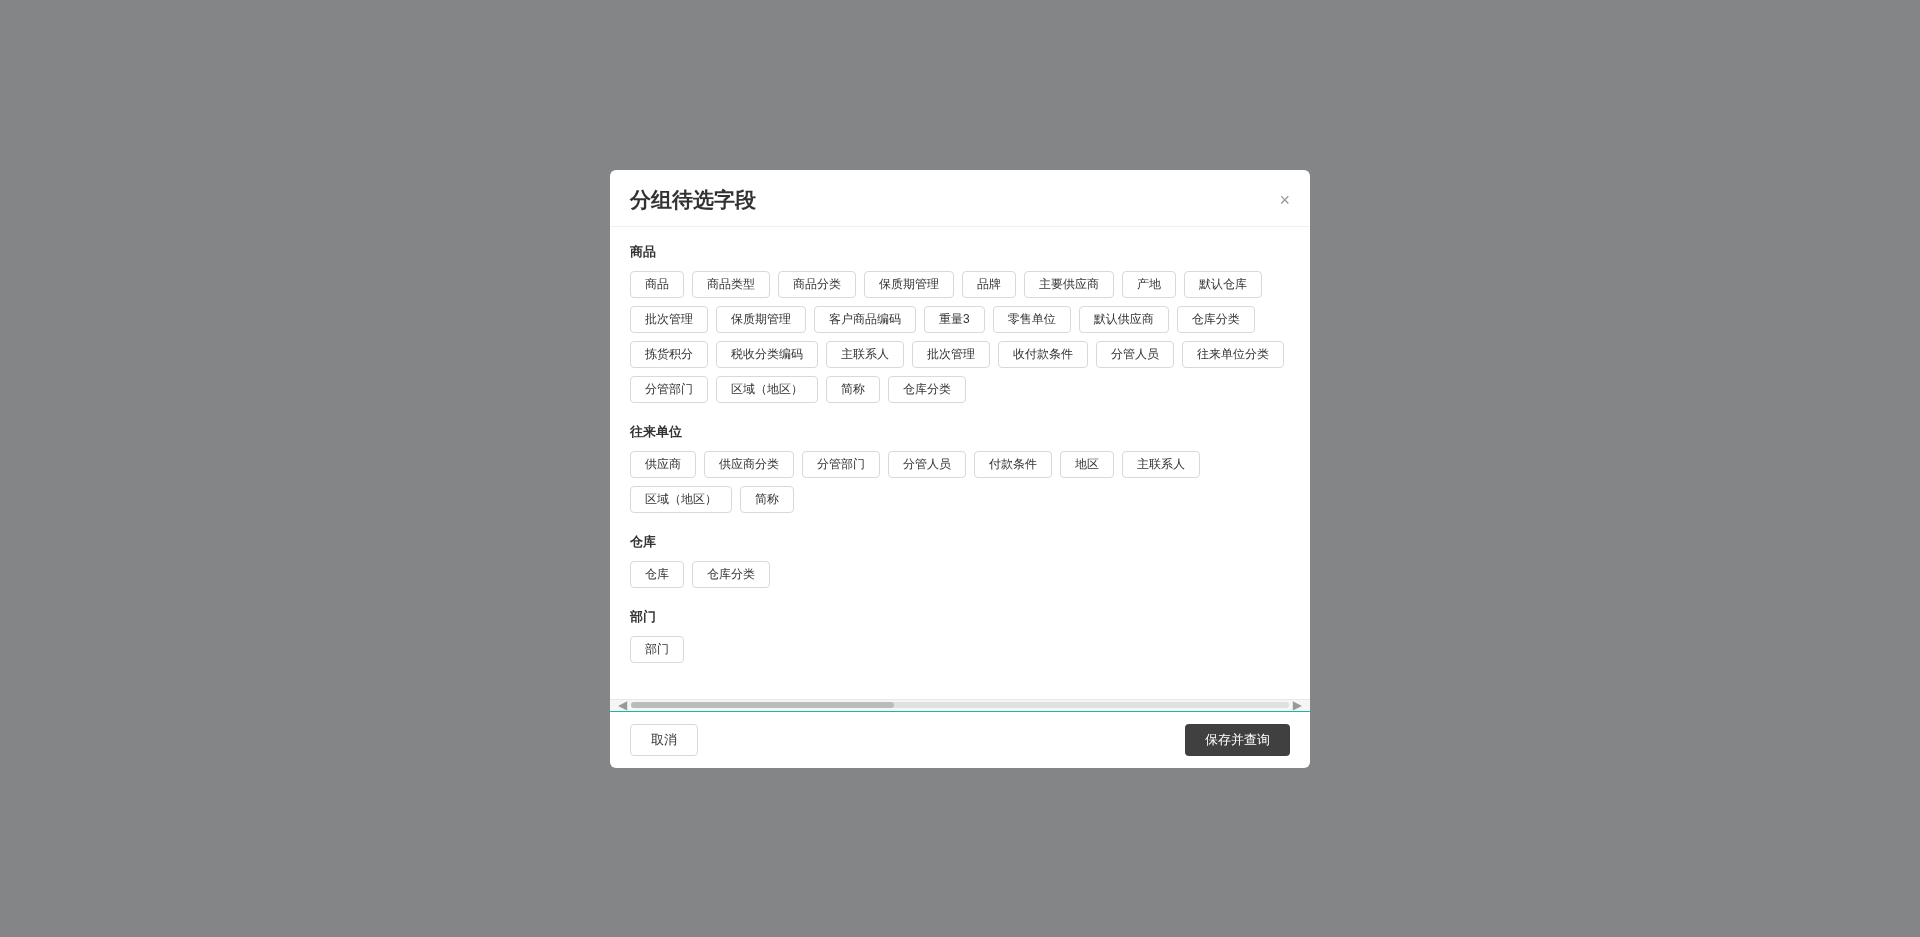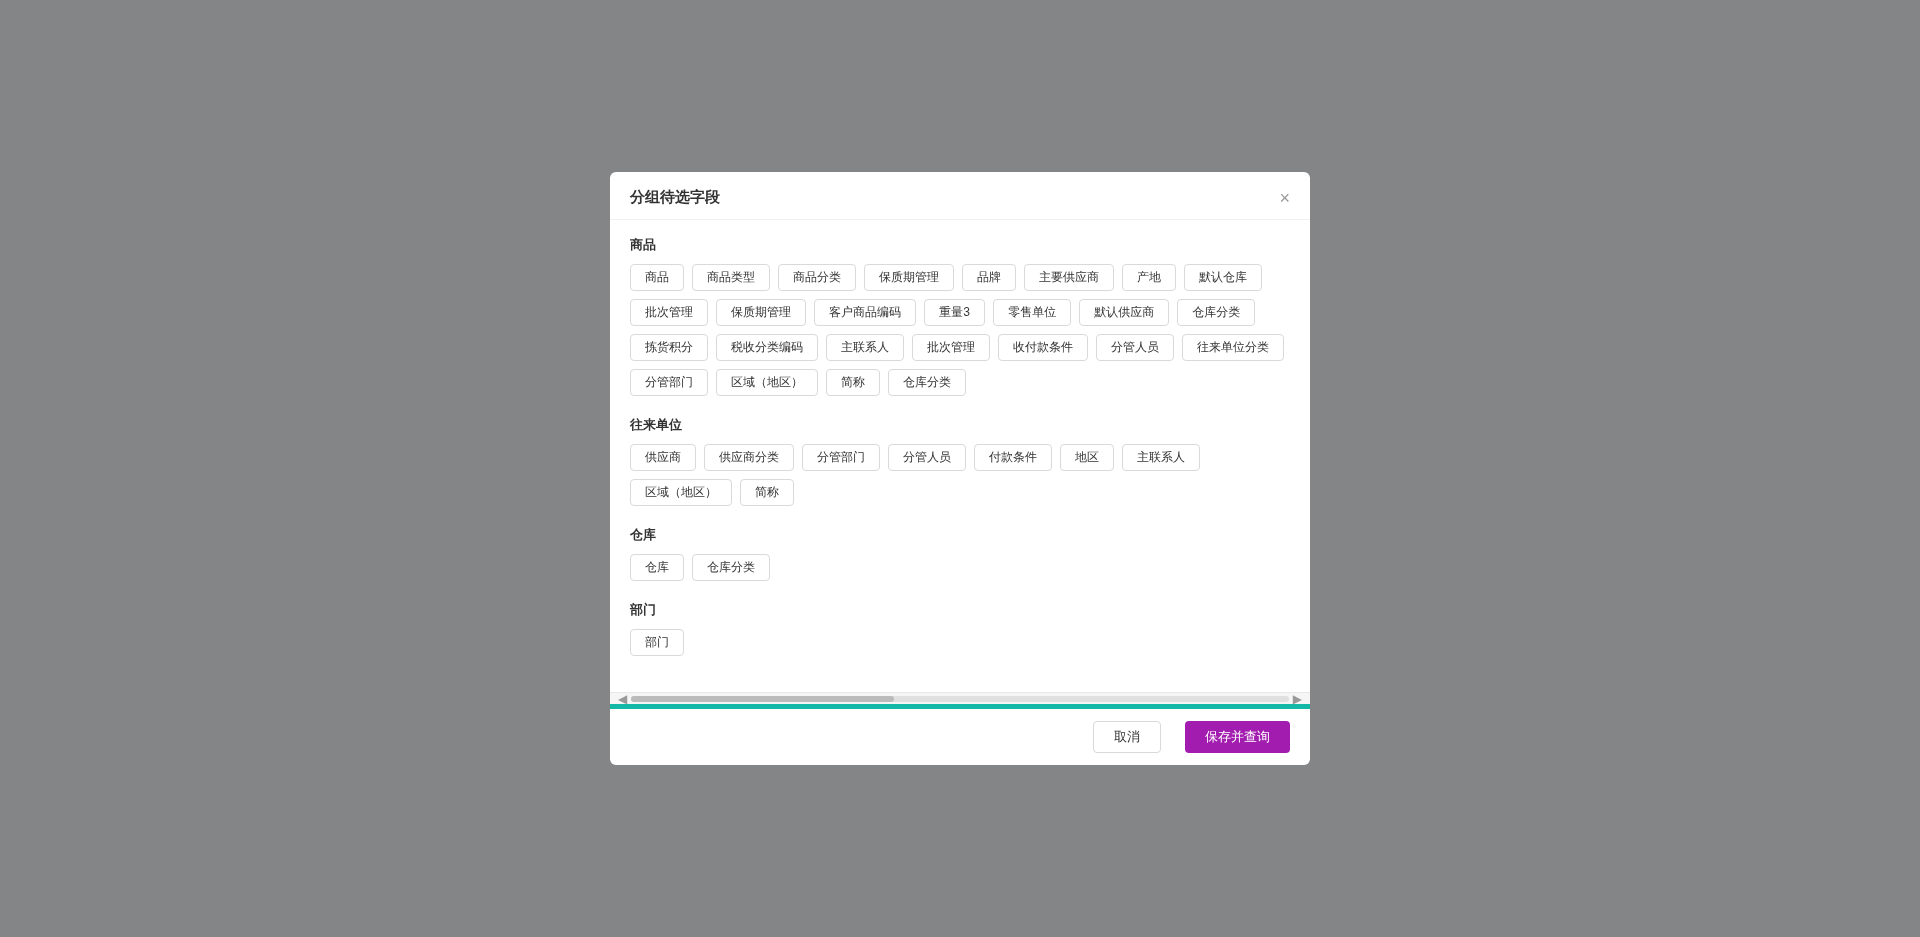--- a/index.html
+++ b/index.html
@@ -173,40 +173,39 @@
     }
 
     .modal-header {
       display: flex;
       align-items: center;
       justify-content: space-between;
       padding: 16px 20px 12px;
       border-bottom: 1px solid #f0f0f0;
     }
     .modal-title {
-      font-size: 15px;
+      font-size: 21px;
       font-weight: bold;
       color: #333;
     }
     .modal-close {
       cursor: pointer;
       color: #999;
       font-size: 18px;
       line-height: 1;
     }
 
     .modal-body {
       flex: 1;
       overflow-y: auto;
       padding: 16px 20px;
     }
 
     .field-section {
       margin-bottom: 20px;
-      font-family: Liberation Mono, monospace;
     }
     .field-section-title {
       font-size: 13px;
       font-weight: bold;
       color: #333;
       margin-bottom: 10px;
     }
     .field-tags {
       display: flex;
       flex-wrap: wrap;
@@ -233,37 +232,37 @@
       height: 12px;
       background: #f5f5f5;
       border-top: 1px solid #e8e8e8;
       display: flex;
       align-items: center;
       padding: 0 4px;
     }
 
     .modal-footer {
       display: flex;
-      justify-content: flex-end;
+      justify-content: space-between;
       padding: 12px 20px;
-      border-top: 5px solid #14b8a6;
+      border-top: 1px solid #14b8a6;
       gap: 24px;
     }
 
     .btn-cancel {
       border: 1px solid #d9d9d9;
       background: #fff;
       color: #333;
       border-radius: 4px;
       padding: 6px 20px;
       cursor: pointer;
       font-size: 13px;
     }
     .btn-save {
-      background: #a21caf;
+      background: #404040;
       color: #fff;
       border: none;
       border-radius: 4px;
       padding: 6px 20px;
       cursor: pointer;
       font-size: 13px;
     }
 
     
     .scroll-arrow {

